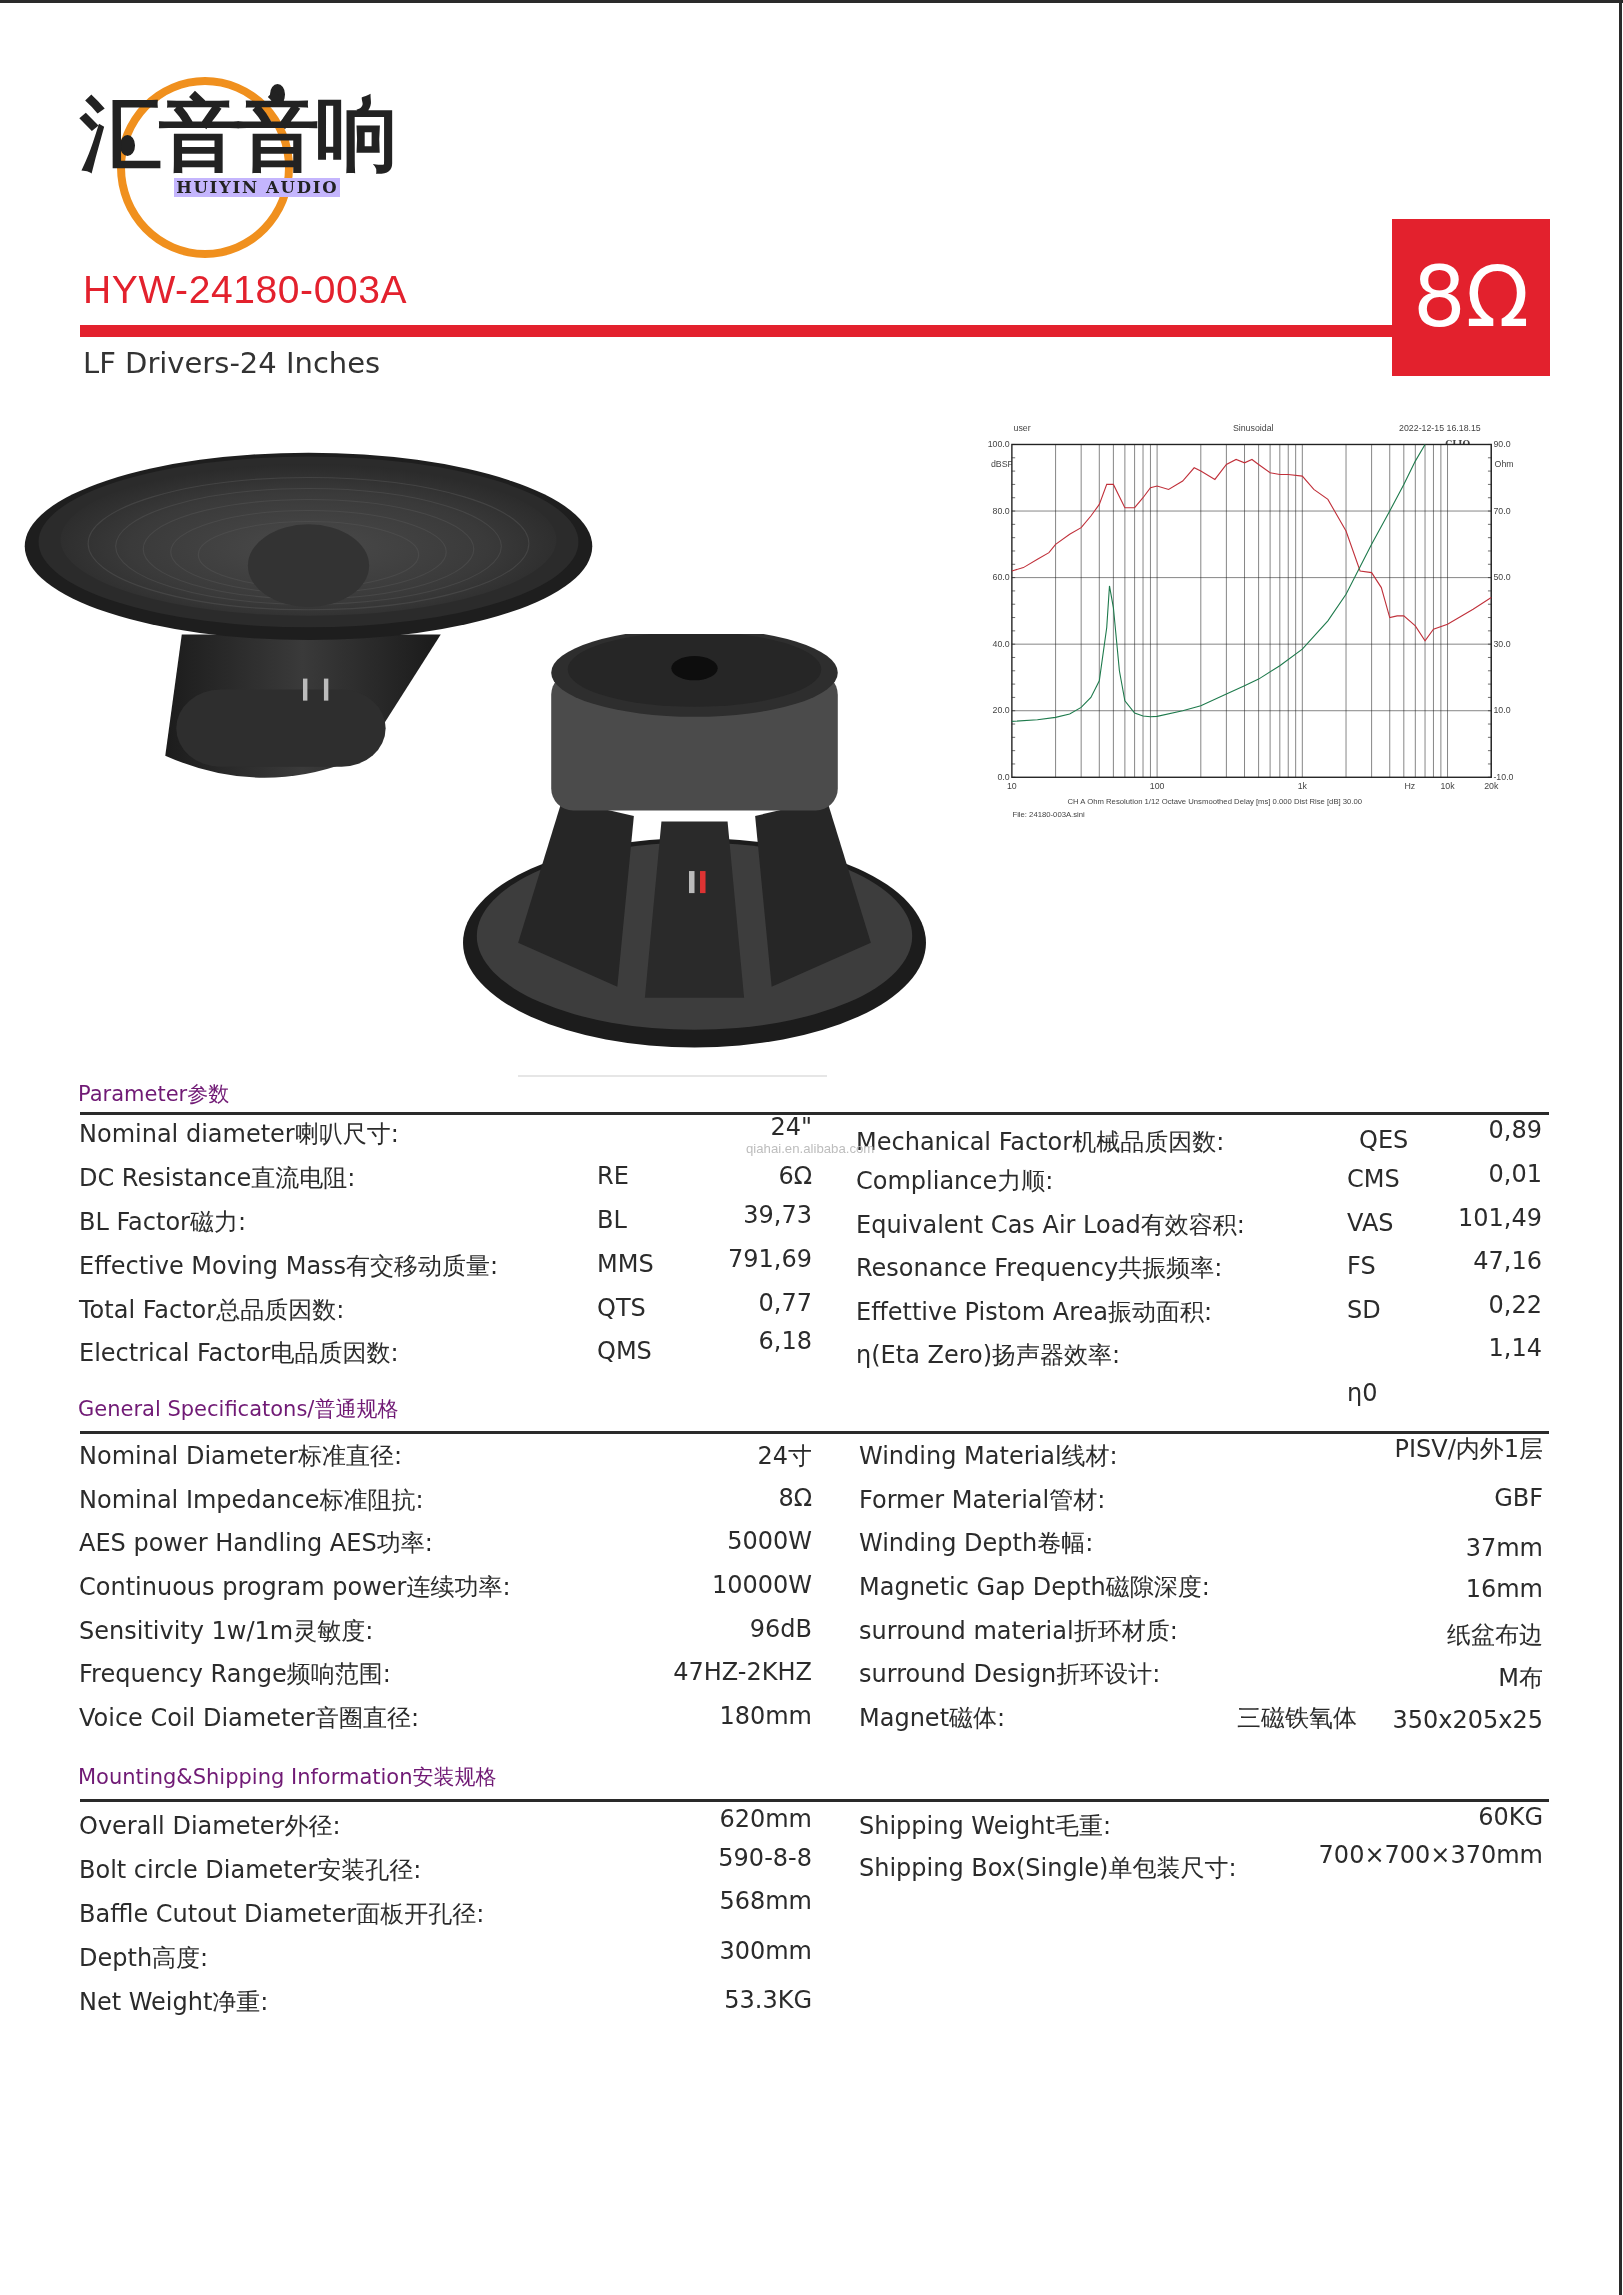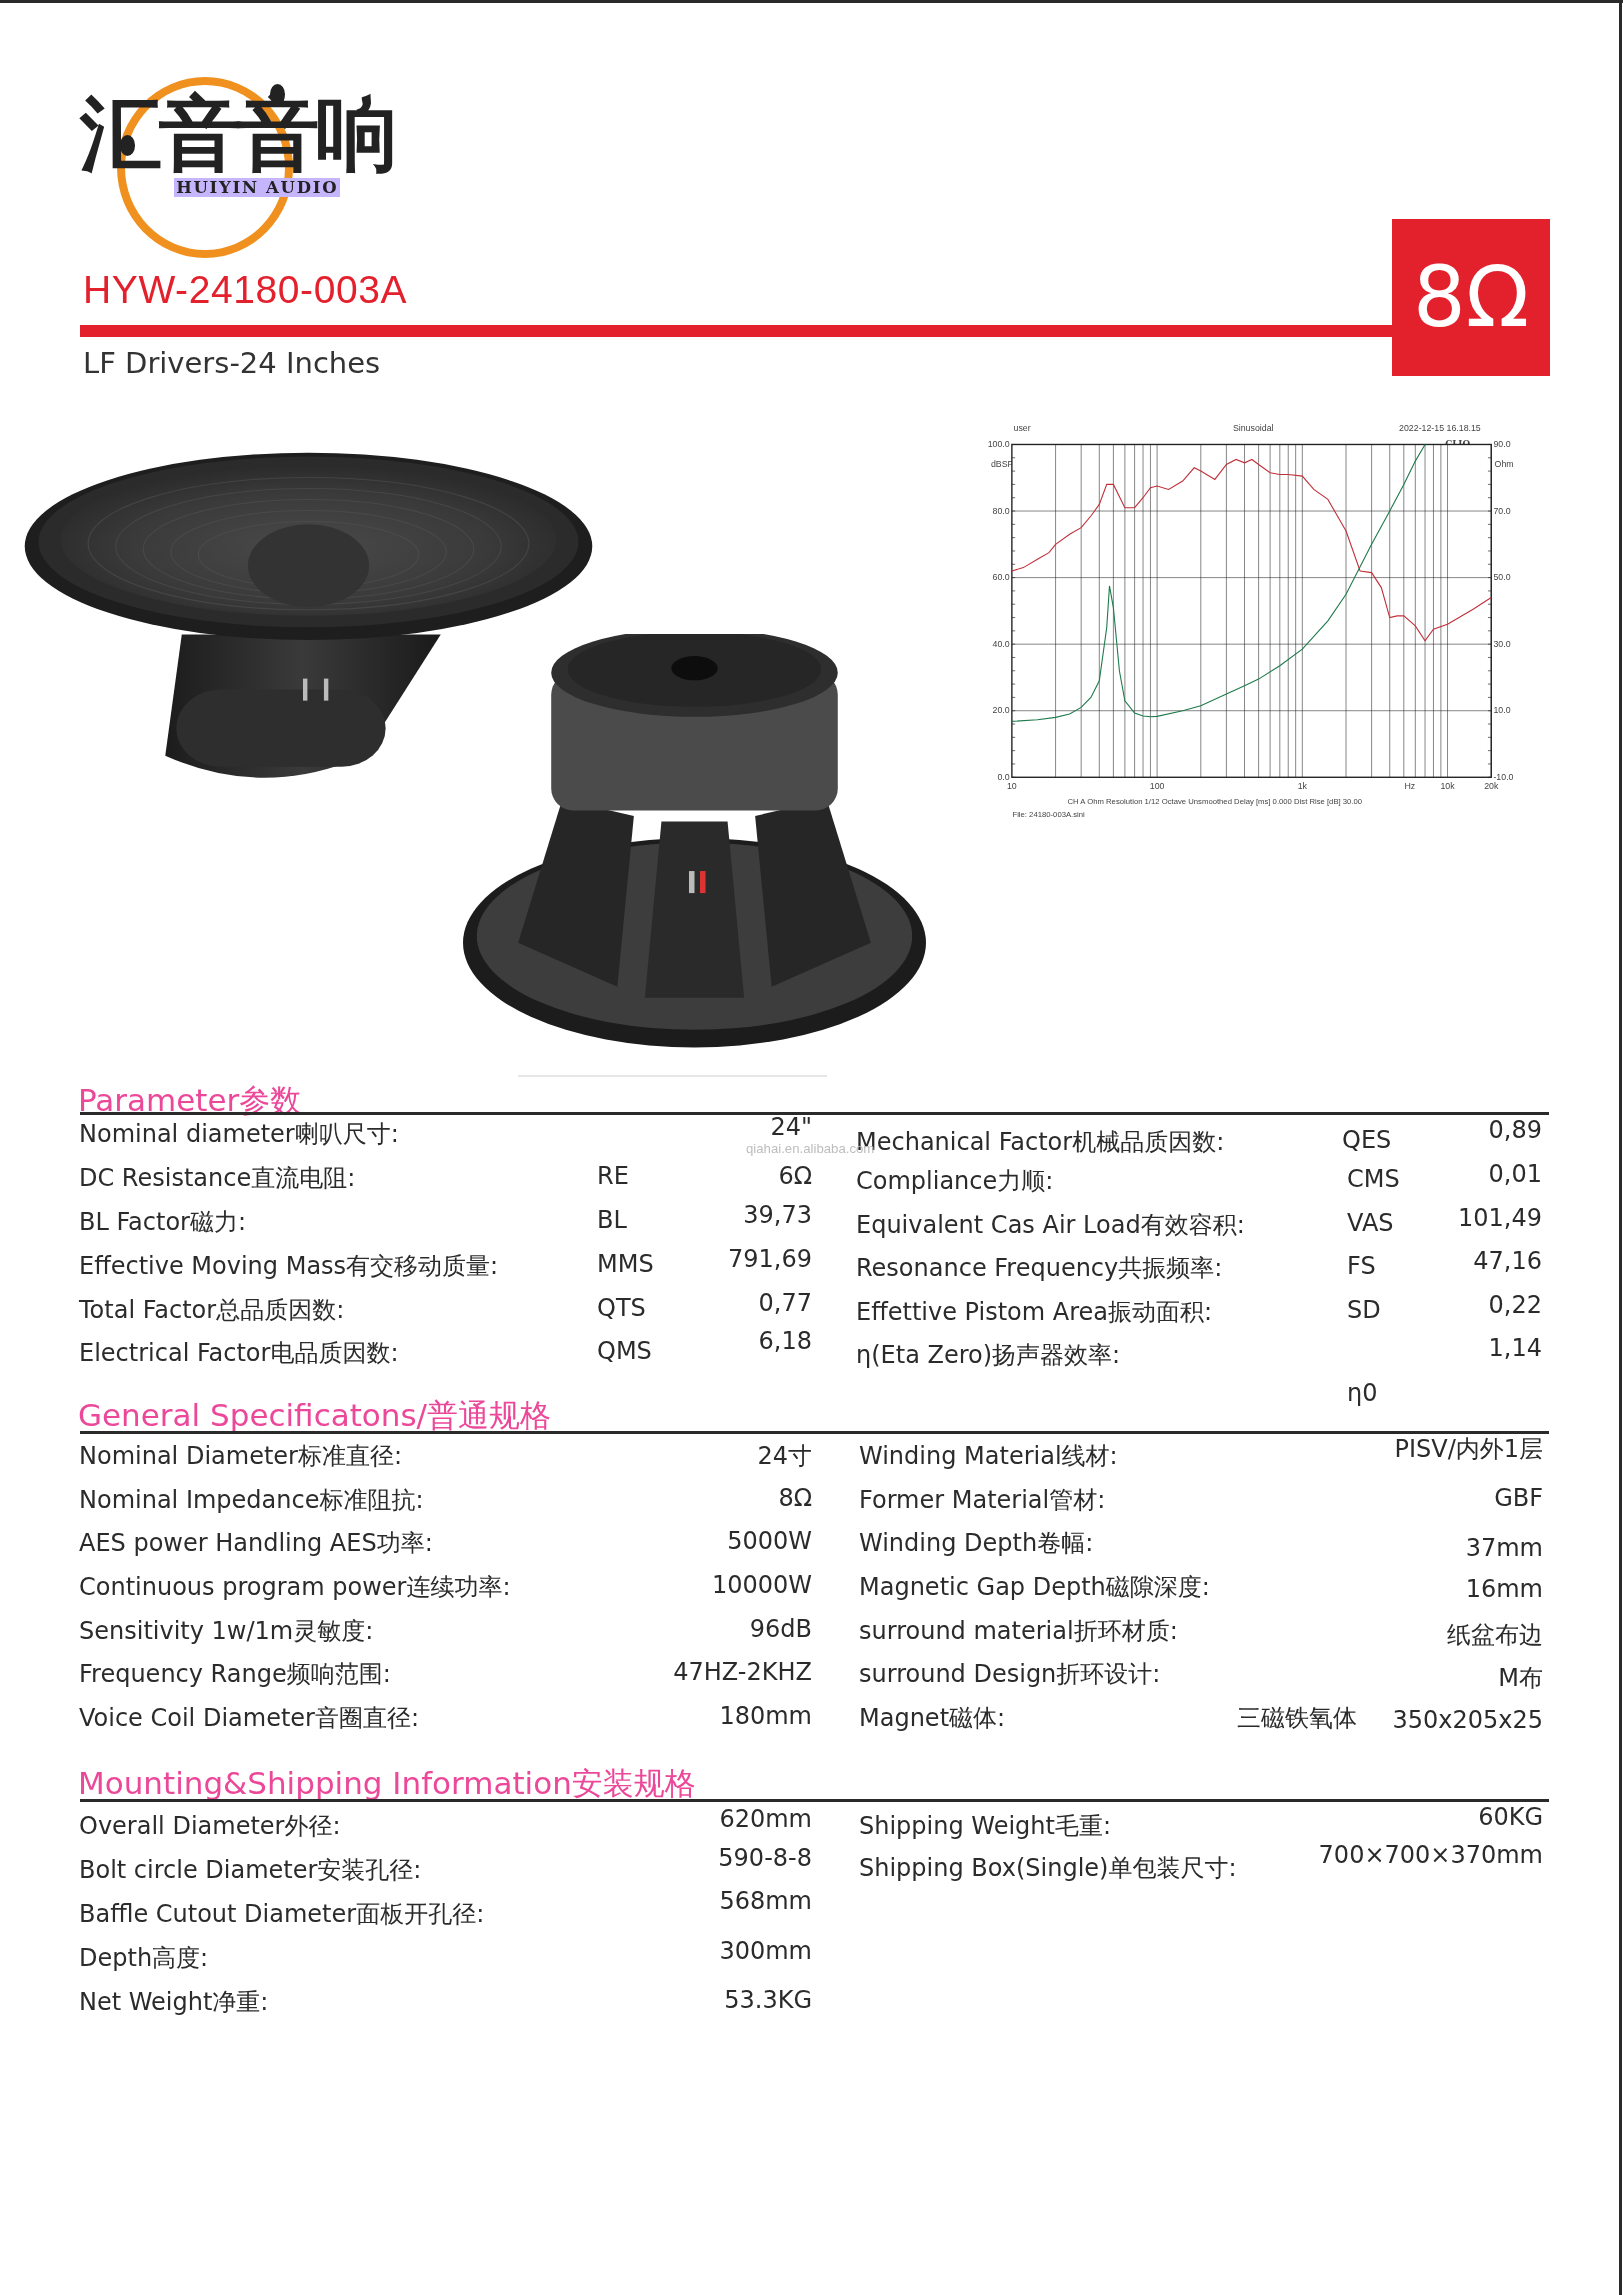--- a/index.html
+++ b/index.html
@@ -16,21 +16,21 @@
   .model{left:83px;top:268px;font-size:39px;color:#e3212d;font-family:"Liberation Sans",sans-serif;letter-spacing:0.6px;}
   .redbar{left:80px;top:325px;width:1318px;height:11.6px;background:#e3212d;}
   .ohmbox{left:1392px;top:219px;width:158px;height:157px;background:#e3212d;color:#fff;font-size:83px;display:flex;align-items:center;justify-content:center;font-family:"DejaVu Sans",sans-serif;}
   .subtitle{left:83px;top:346px;font-size:29px;color:#333;font-family:"DejaVu Sans",sans-serif;text-align:center;}
   
   .spk{position:absolute;}
   
   .chart{left:970px;top:419px;width:551px;height:408px;}
   .chart text{font-family:"Liberation Sans",sans-serif;fill:#444;}
   
-  .sec-title{font-size:31px;color:#ec4899;font-family:"DejaVu Sans",sans-serif;}
+  .sec-title{font-size:21px;color:#701a75;font-family:"DejaVu Sans",sans-serif;}
   .sec-line{height:2.8px;background:#2a2a2a;}
   .row{position:absolute;font-size:24px;color:#2b2b2b;white-space:nowrap;font-family:"DejaVu Sans",sans-serif;}
   .lbl{position:absolute;left:0;}
   .sym{position:absolute;}
   .val{position:absolute;right:0;text-align:right;}
   .watermark{font-size:13.2px;color:#bdbdbd;font-family:"Liberation Sans",sans-serif;}
   .thinline{height:1.7px;background:#e6e6e6;}
 </style>
 </head>
 <body>
@@ -251,21 +251,21 @@
     </div>
     <div class="row" style="left: 79px; width: 733px; top: 1337px; height: 33px;">
       <span class="lbl">Electrical  Factor电品质因数:</span>
       <span class="sym" style="left: 518px;">QMS</span>
       <span class="val" style="top: -10px;">6,18</span>
     </div>
   </div>
 <div id="params-right">
     <div class="row" style="left: 856px; width: 686px; top: 1126px; height: 33px;">
       <span class="lbl">Mechanical Factor机械品质因数:</span>
-      <span class="sym" style="left: 486px;">QES</span>
+      <span class="sym" style="left: 503px;">QES</span>
       <span class="val" style="top: -10px;">0,89</span>
     </div>
     <div class="row" style="left: 856px; width: 686px; top: 1165px; height: 33px;">
       <span class="lbl">Compliance力顺:</span>
       <span class="sym" style="left: 491px;">CMS</span>
       <span class="val" style="top: -5.5px;">0,01</span>
     </div>
     <div class="row" style="left: 856px; width: 686px; top: 1209px; height: 33px;">
       <span class="lbl">Equivalent Cas Air  Load有效容积:</span>
       <span class="sym" style="left: 491px;">VAS</span>

